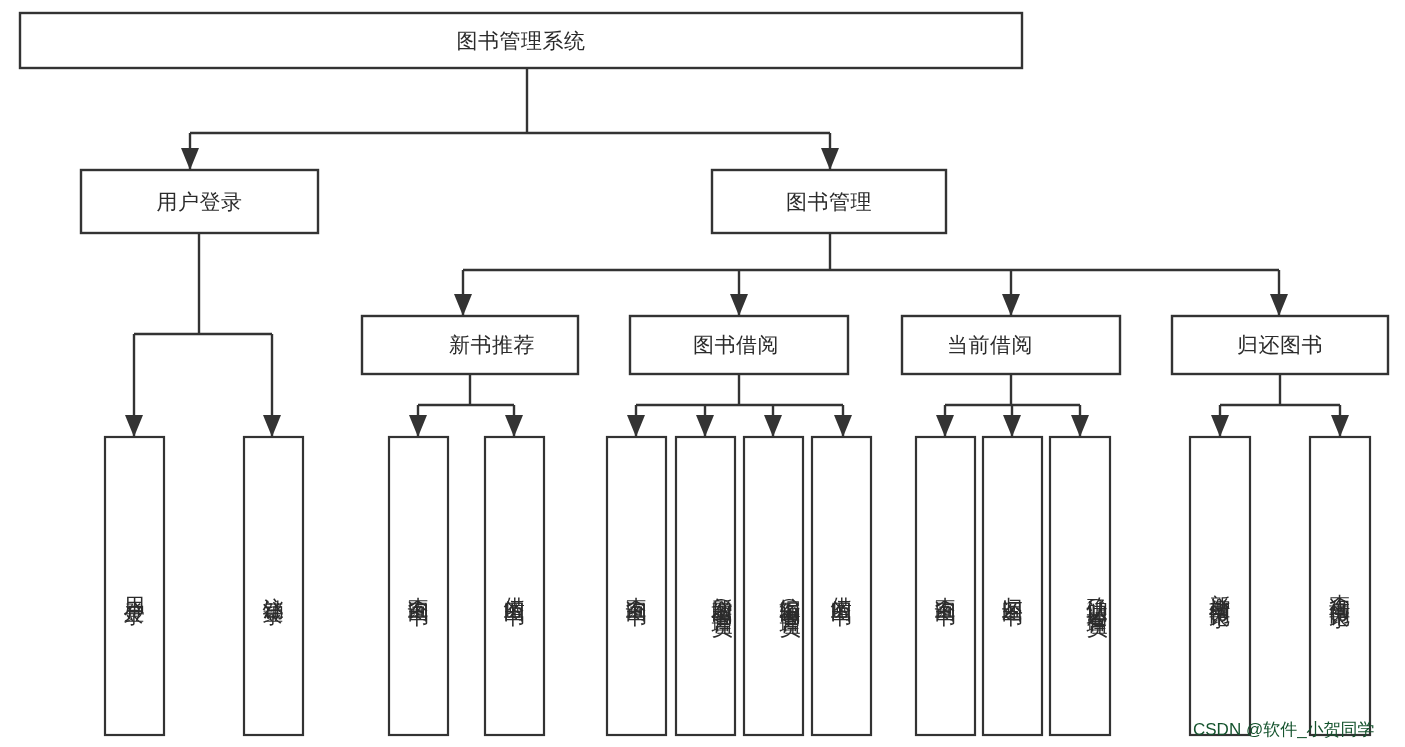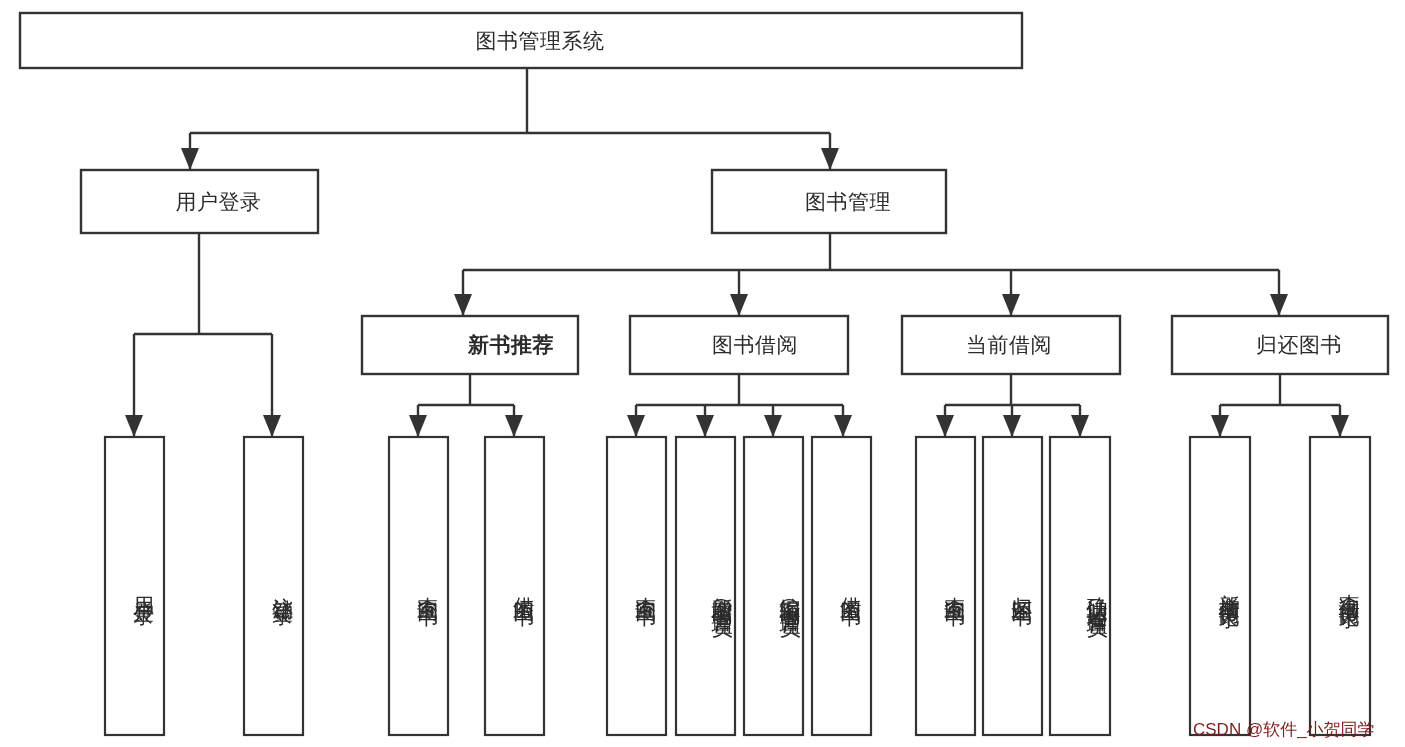--- a/index.html
+++ b/index.html
@@ -49,21 +49,20 @@
   .node-label {
     position: absolute;
     display: flex;
     align-items: center;
     justify-content: center;
     color: #2b2b2b;
     font-family: "Liberation Sans", "DejaVu Sans", sans-serif;
     white-space: nowrap;
     pointer-events: none;
     letter-spacing: 0.5px;
-    padding-left: 19px;
   }
   .node-label.horizontal {
     font-size: 21px;
     line-height: 1.1;
   }
   .node-label.vertical {
     writing-mode: vertical-rl;
     text-orientation: upright;
     font-size: 21px;
     line-height: 1.22;
@@ -71,21 +70,21 @@
     align-items: flex-start;
     justify-content: center;
   }
   .node-label.vertical.v-center {
     align-items: center;
   }
   .watermark {
     position: absolute;
     font-family: "Liberation Sans", "DejaVu Sans", sans-serif;
     font-size: 17px;
-    color: #7f1d1d;
+    color: #14532d;
     white-space: nowrap;
     pointer-events: none;
   }
 </style>
 </head>
 <body>
 
 <div id="diagram-root">
 
   <svg class="diagram-canvas" id="diagram-canvas" viewBox="0 0 1405 747" xmlns="http://www.w3.org/2000/svg">
@@ -164,21 +163,21 @@
         <rect x="1050" y="437" width="60" height="298" class="node-box leaf-box"></rect>
         <rect x="1190" y="437" width="60" height="298" class="node-box leaf-box"></rect>
         <rect x="1310" y="437" width="60" height="298" class="node-box leaf-box"></rect>
       </g>
   </svg>
 
   <div id="labels-layer">
       <div class="node-label horizontal" style="left: 20px; top: 13px; width: 1002px; height: 55px;">图书管理系统</div>
       <div class="node-label horizontal" style="left: 81px; top: 170px; width: 237px; height: 63px;">用户登录</div>
       <div class="node-label horizontal" style="left: 712px; top: 170px; width: 234px; height: 63px; text-align: center;">图书管理</div>
-      <div class="node-label horizontal" style="left: 362px; top: 316px; width: 260px; height: 58px; font-weight: bold;">新书推荐</div>
+      <div class="node-label horizontal" style="left: 362px; top: 316px; width: 260px; height: 58px;">新书推荐</div>
       <div class="node-label horizontal" style="left: 630px; top: 316px; width: 212px; height: 58px;">图书借阅</div>
       <div class="node-label horizontal" style="left: 902px; top: 316px; width: 176px; height: 58px;">当前借阅</div>
       <div class="node-label horizontal" style="left: 1172px; top: 316px; width: 216px; height: 58px;">归还图书</div>
       <div class="node-label vertical v-center" style="left: 105px; top: 437px; width: 59px; height: 298px; padding-top: 0px; box-sizing: border-box;">用户登录</div>
       <div class="node-label vertical v-center" style="left: 244px; top: 437px; width: 59px; height: 298px; padding-top: 0px; box-sizing: border-box;">注销登录</div>
       <div class="node-label vertical v-center" style="left: 389px; top: 437px; width: 59px; height: 298px; padding-top: 0px; box-sizing: border-box;">查询图书</div>
       <div class="node-label vertical v-center" style="left: 485px; top: 437px; width: 59px; height: 298px; padding-top: 0px; box-sizing: border-box;">借阅图书</div>
       <div class="node-label vertical v-center" style="left: 607px; top: 437px; width: 59px; height: 298px; padding-top: 0px; box-sizing: border-box;">查询图书</div>
       <div class="node-label vertical" style="left: 676px; top: 437px; width: 59px; height: 298px; padding-top: 14px; box-sizing: border-box;">新增图书（管理员）</div>
       <div class="node-label vertical" style="left: 744px; top: 437px; width: 59px; height: 298px; padding-top: 14px; box-sizing: border-box;">编辑图书（管理员）</div>

